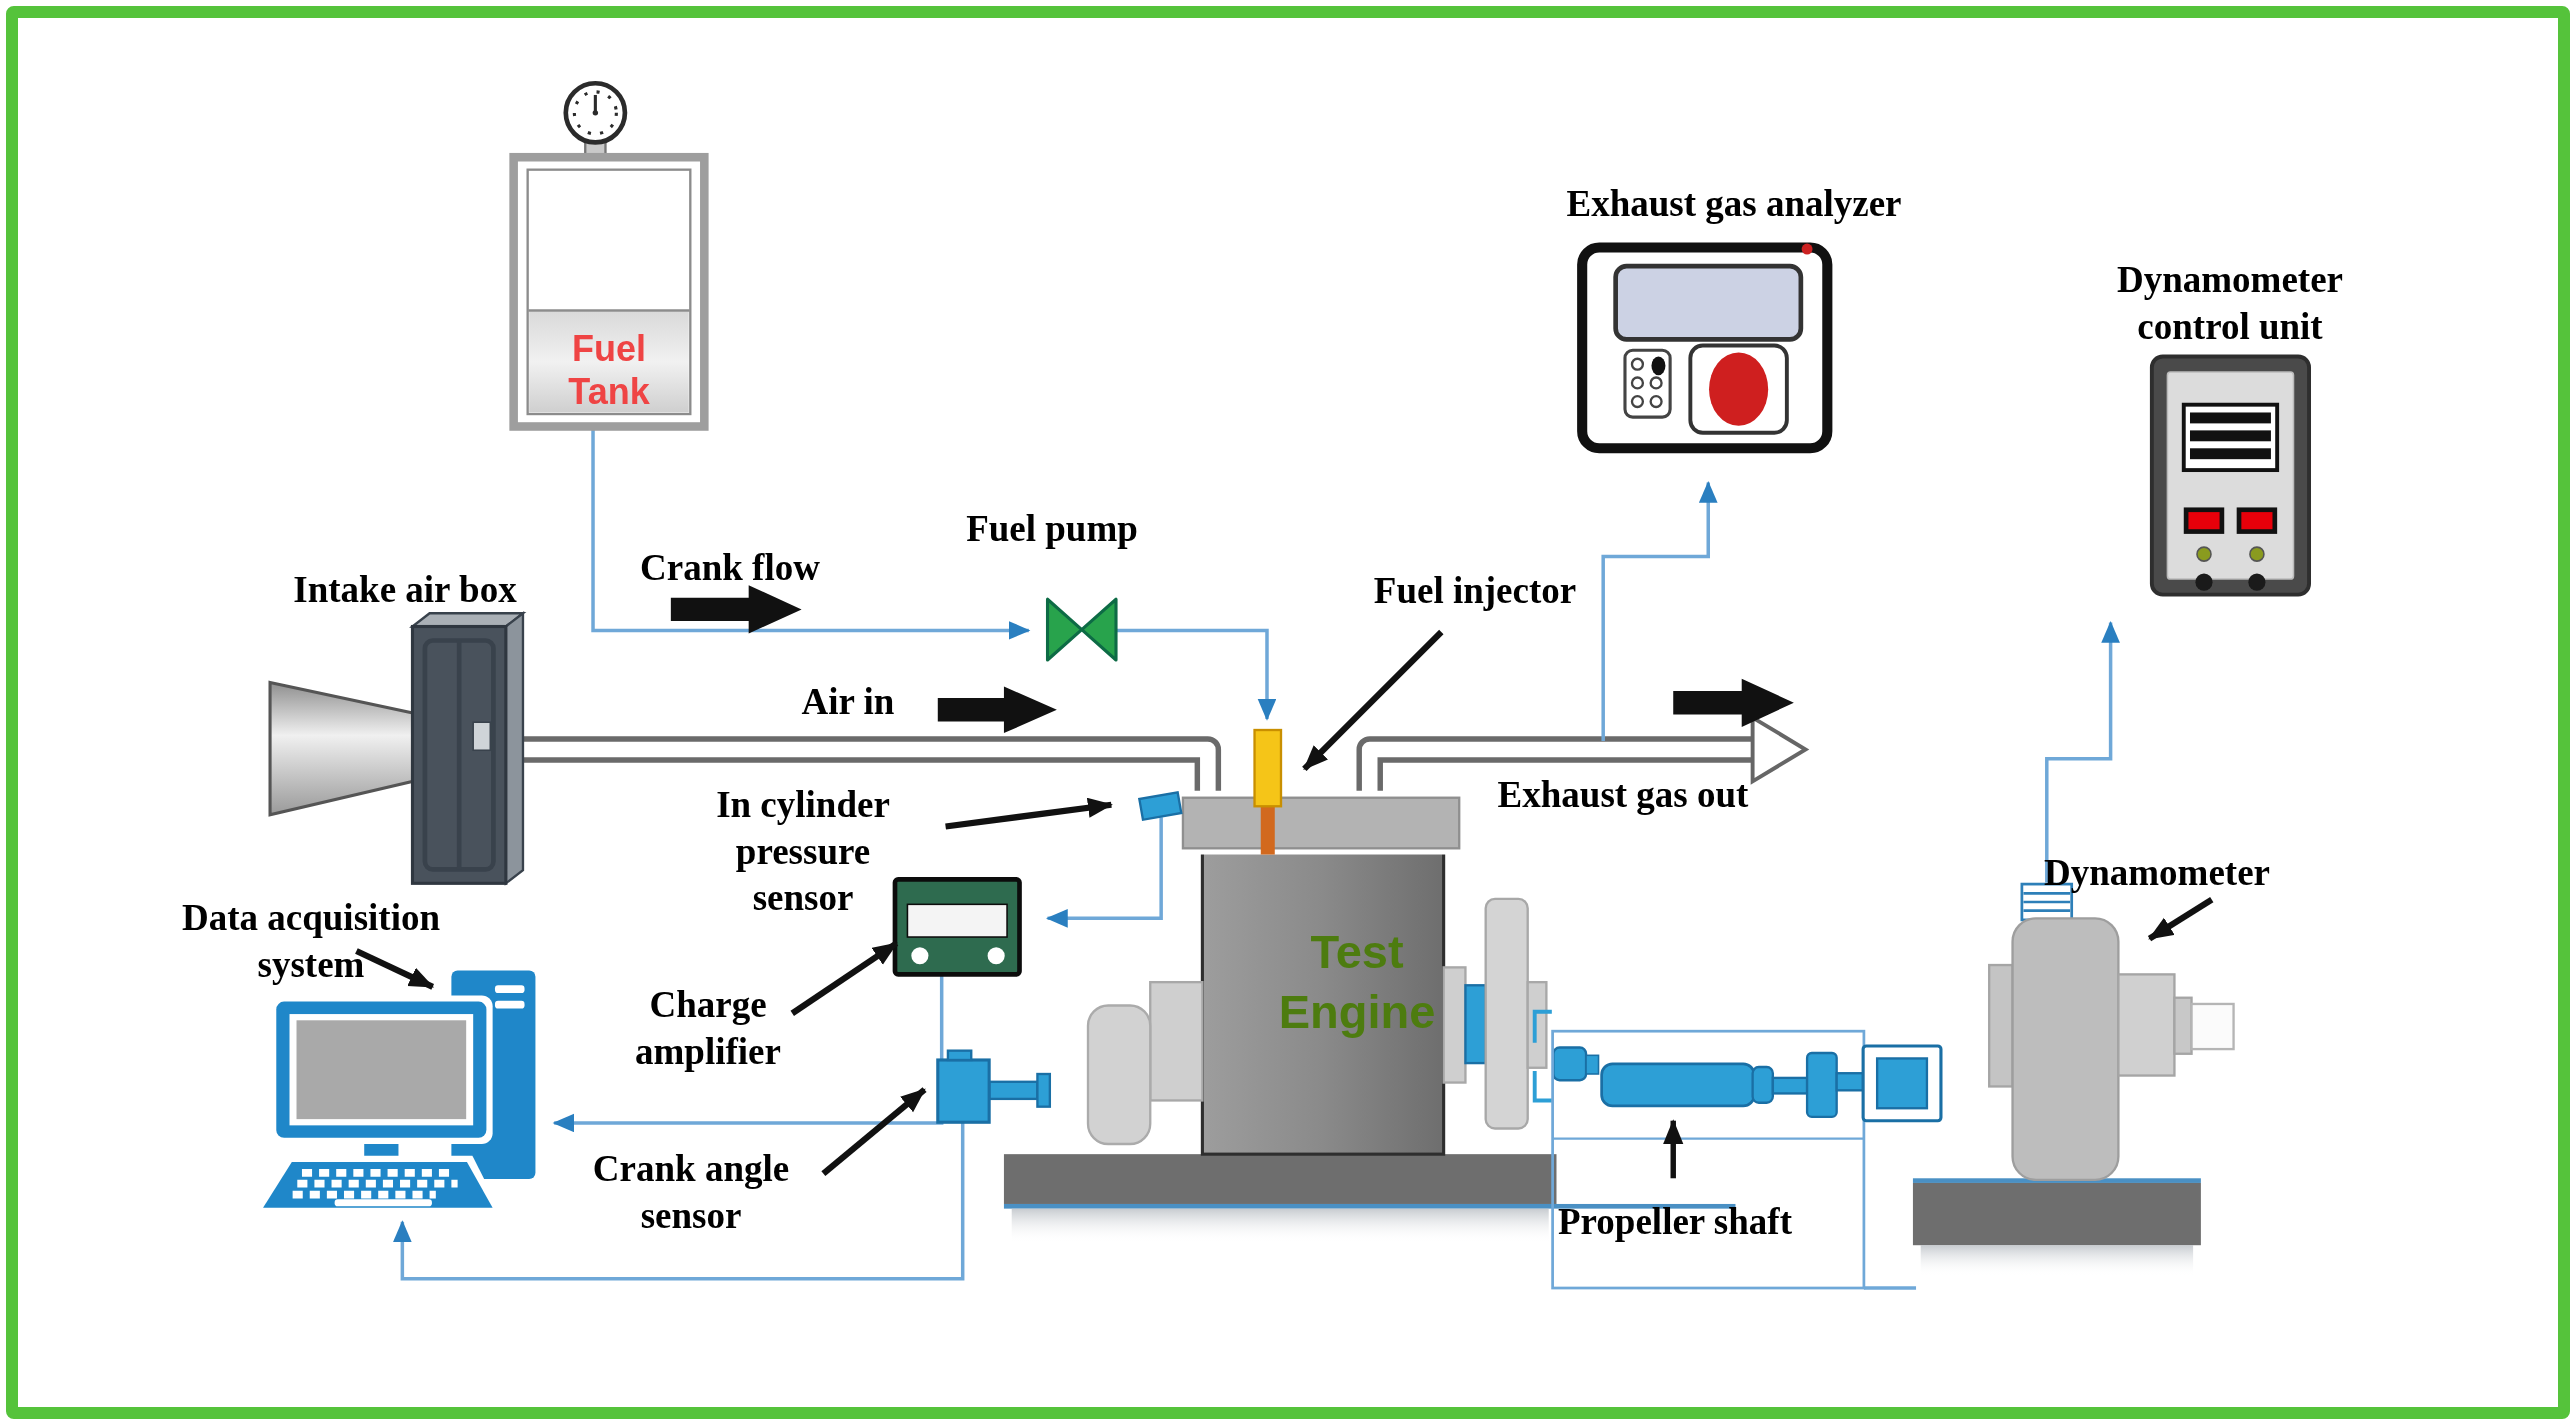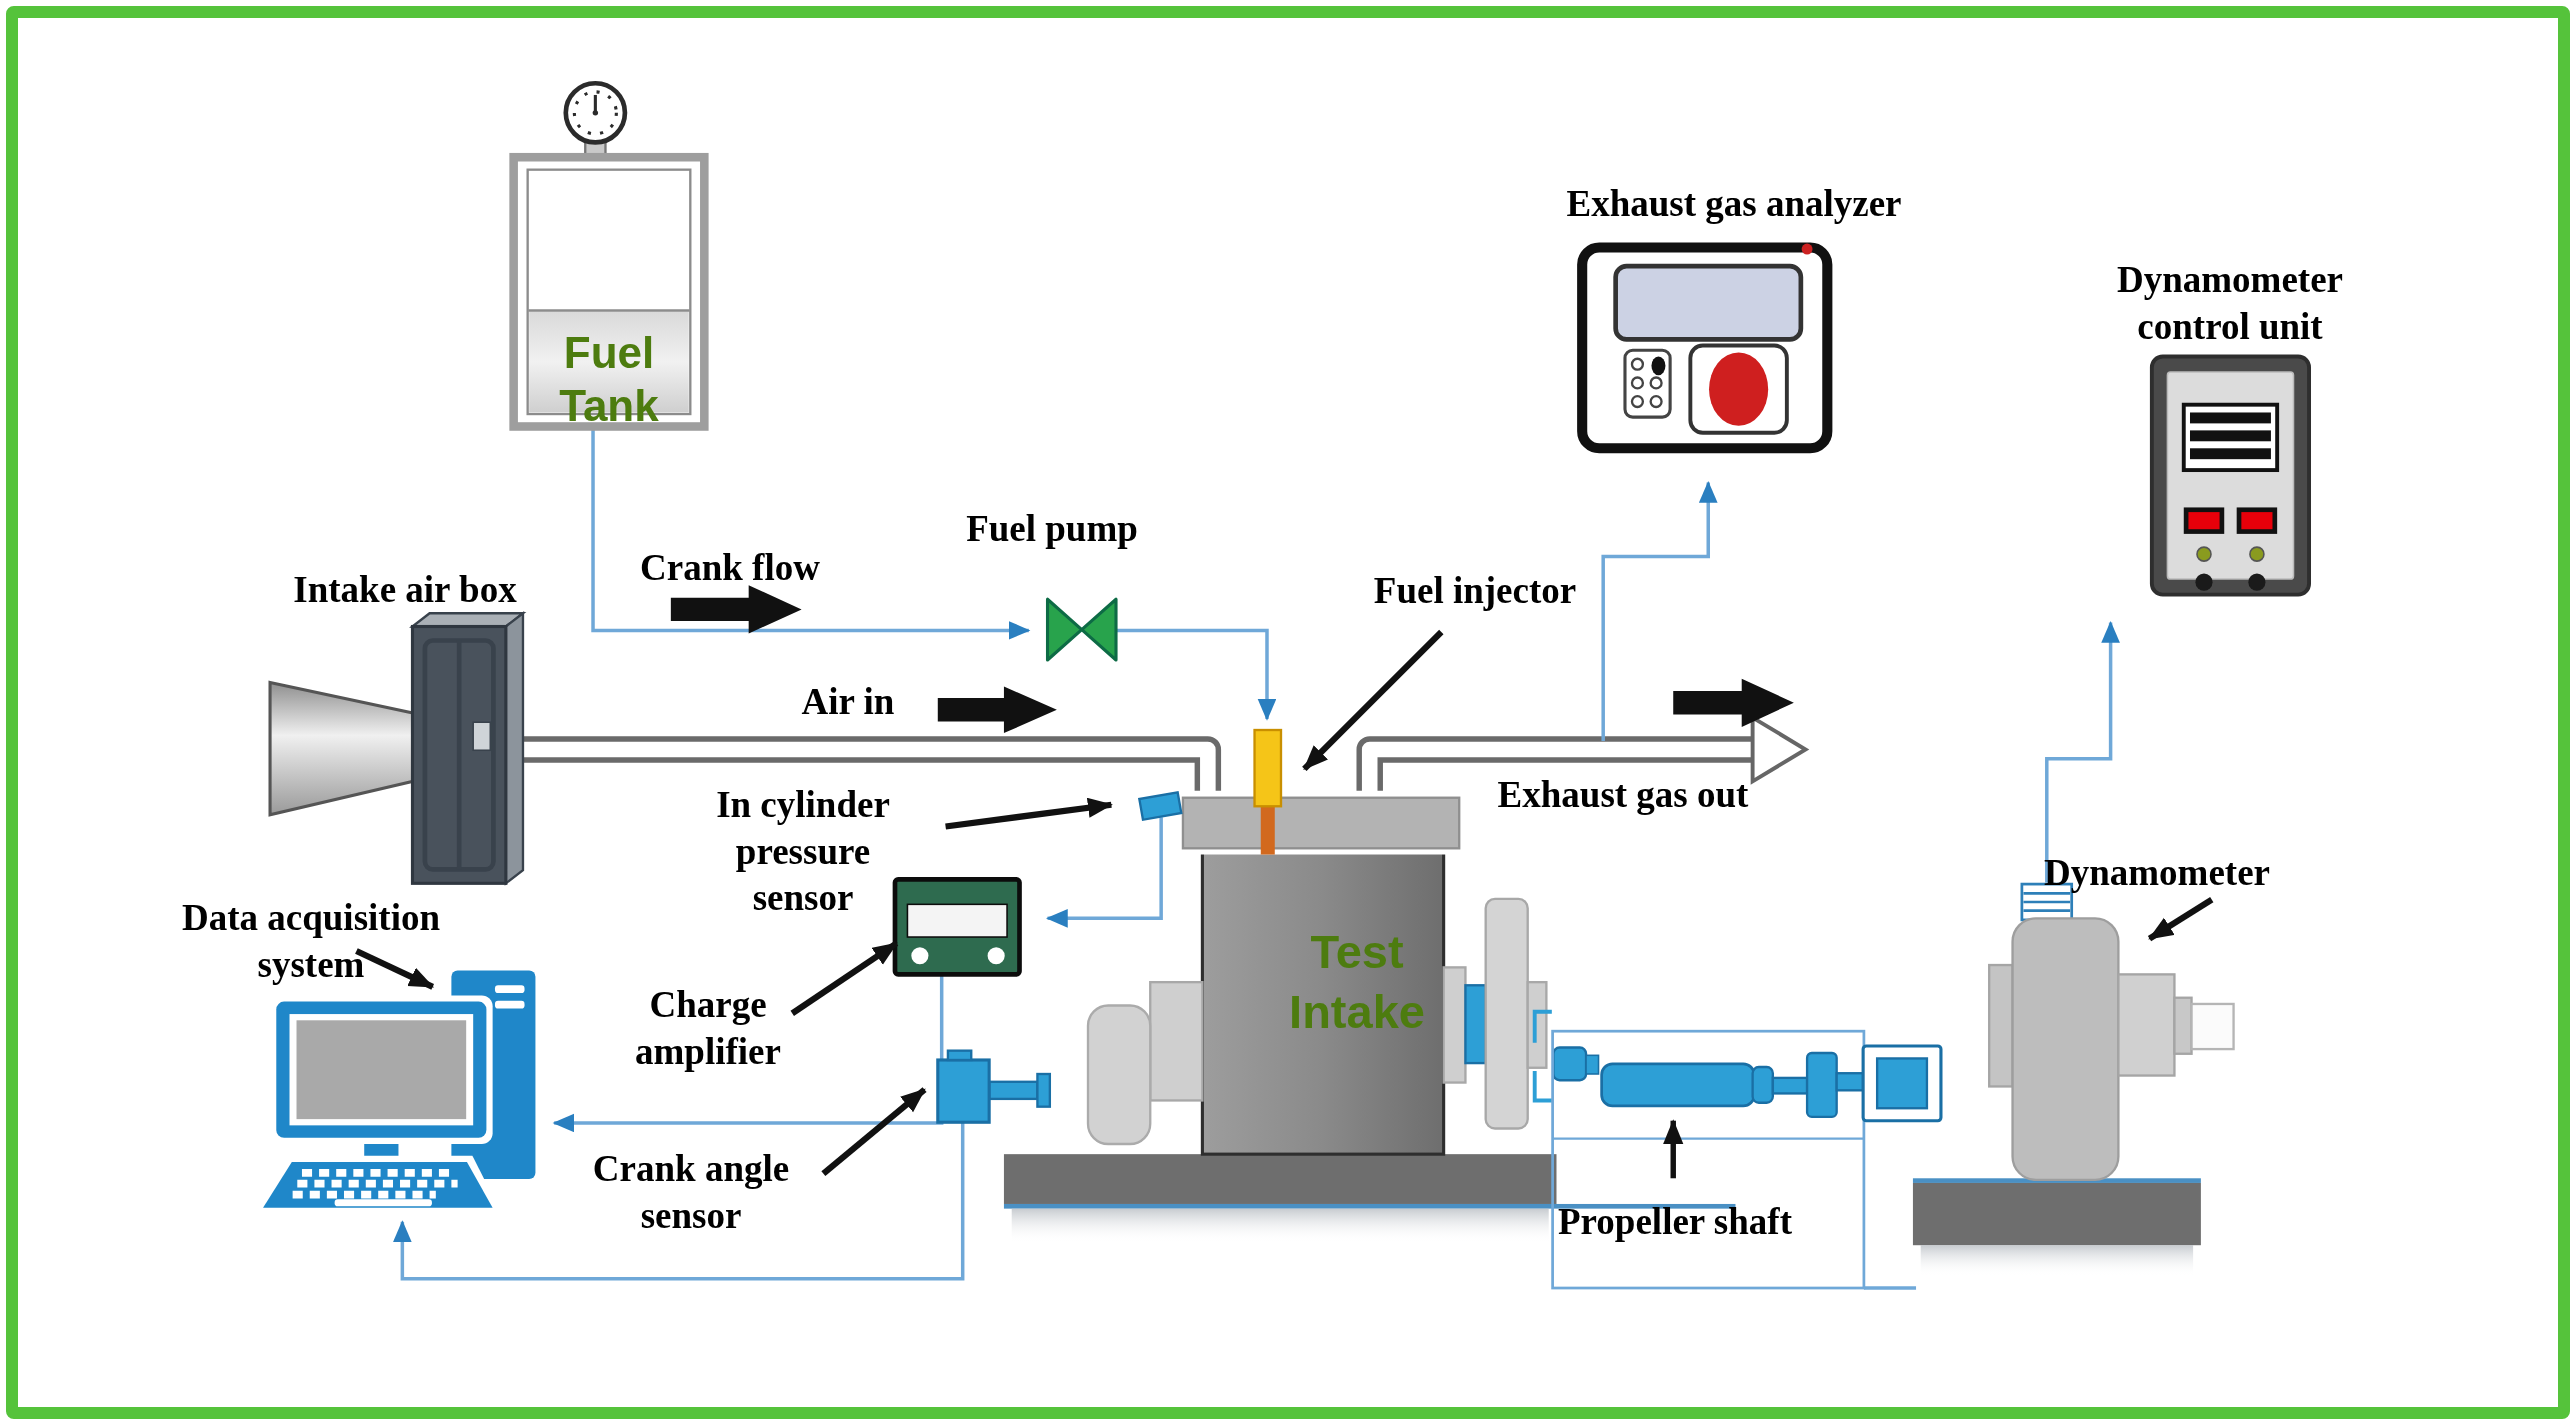--- a/index.html
+++ b/index.html
@@ -3,21 +3,21 @@
 <meta charset="utf-8">
 <style>
   html,body{margin:0;padding:0;background:#ffffff;}
   .stage{position:relative;width:2576px;height:1425px;background:#ffffff;overflow:hidden;
          font-family:"Liberation Serif",serif;}
   .frame{position:absolute;inset:6.2px;border:12.5px solid #55c33b;border-radius:7.8px;pointer-events:none;}
   svg.layer{position:absolute;left:0;top:0;}
   .lbl{position:absolute;transform:translateX(-50%);text-align:center;font-weight:bold;
        font-size:37px;color:#000000;line-height:1.26;white-space:nowrap;}
   .sans{font-family:"Liberation Sans",sans-serif;}
-  .tank-lbl{font-size:44px;color:#4d7c0f;line-height:1.2;}
+  .tank-lbl{font-size:36px;color:#ef4444;line-height:1.2;}
   .engine-lbl{font-size:47px;color:#4d7c0f;line-height:1.28;margin-left:34px;}
 </style>
 </head>
 <body>
 
 <div class="stage">
 
 <svg class="layer" width="2576" height="1425" viewBox="0 0 3310 1831">
   <defs>
     <marker id="ab" orient="auto" markerUnits="userSpaceOnUse" markerWidth="36" markerHeight="28" refX="30" refY="13">
@@ -291,21 +291,21 @@
   <div>sensor</div>
 </div>
 
 <div class="lbl" style="left:311px;top:895px">
   <div>Data acquisition</div>
   <div>system</div>
 </div>
 
 <div class="lbl sans engine-lbl" style="left:1323px;top:922px">
   <div>Test</div>
-  <div>Intake</div>
+  <div>Engine</div>
 </div>
 
 <div class="lbl" style="left:1675px;top:1199px">
   <div>Propeller shaft</div>
 </div>
 
 <div class="lbl" style="left:2157px;top:850px">
   <div>Dynamometer</div>
 </div>
 

